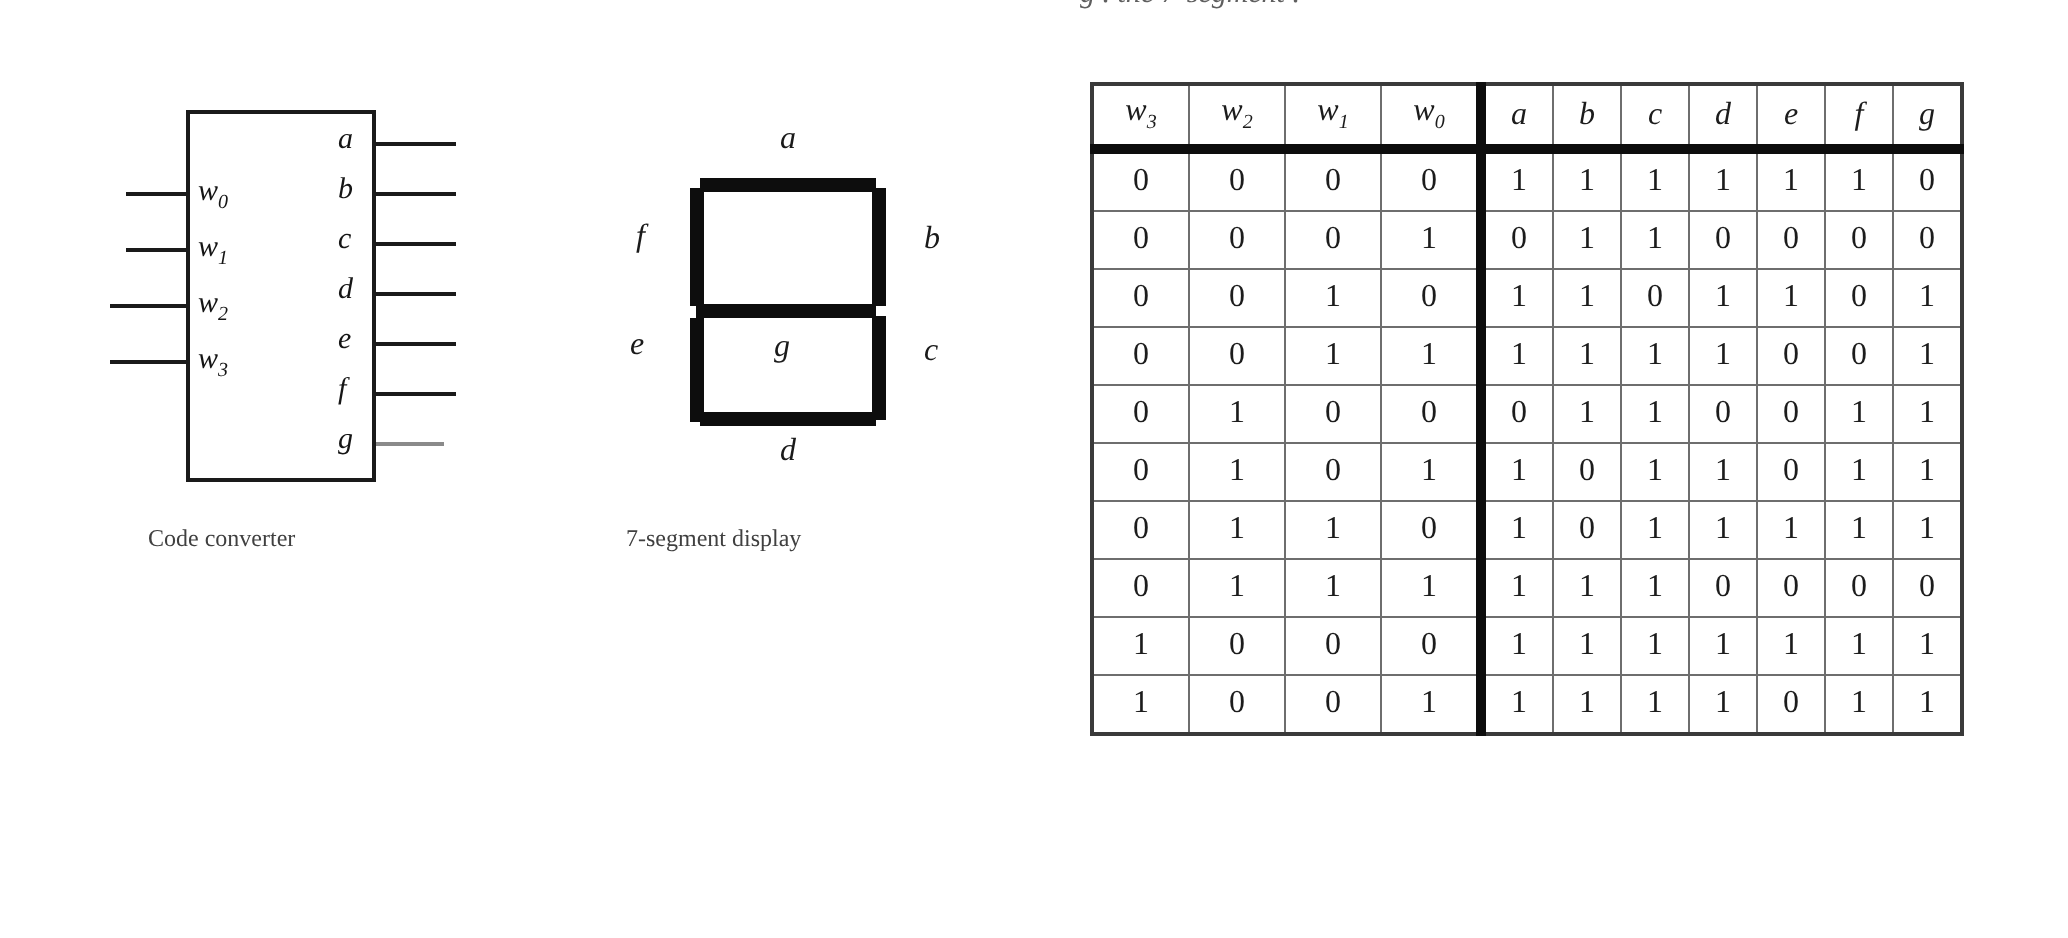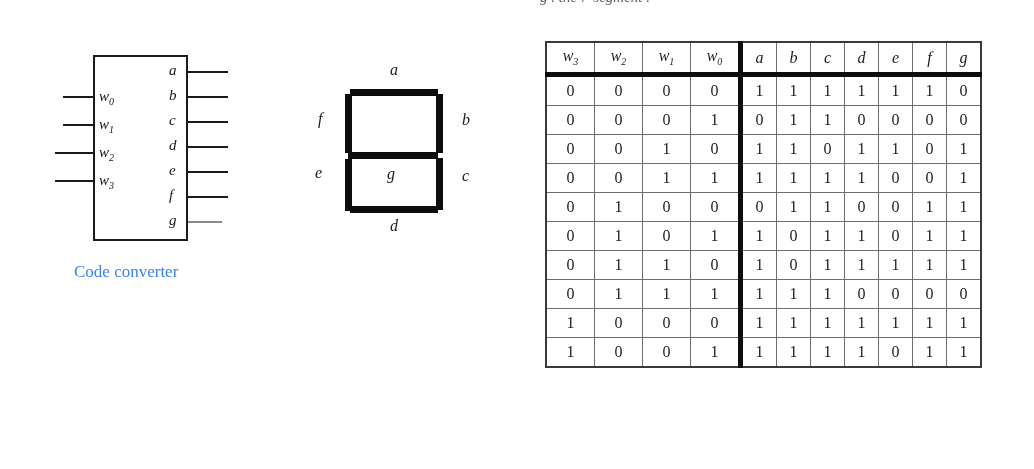--- a/index.html
+++ b/index.html
@@ -65,23 +65,23 @@
   }
   .pin-label sub {
     font-size: 10px;
     font-style: italic;
   }
   .in-label  { left: 99px; }
   .out-label { left: 169px; text-align: right; }
 
   .fig-caption {
     position: absolute;
-    font-size: 17px;
+    font-size: 12px;
     white-space: nowrap;
-    color: #3b82f6;
+    color: #404040;
   }
 
   
   #seven-segment {
     position: absolute;
     left: 290px;
     top: 0px;
     width: 250px;
     height: 300px;
   }
@@ -204,20 +204,21 @@
   <div class="seg seg-h" style="left:60px; top:206px; width:88px;"></div>
 
   <div class="seg-label" style="left:100px; top:62px;">a</div>
   <div class="seg-label" style="left:172px; top:112px;">b</div>
   <div class="seg-label" style="left:172px; top:168px;">c</div>
   <div class="seg-label" style="left:100px; top:218px;">d</div>
   <div class="seg-label" style="left:25px; top:165px;">e</div>
   <div class="seg-label" style="left:28px; top:111px;">f</div>
   <div class="seg-label" style="left:97px; top:166px;">g</div>
 
+  <div class="fig-caption" style="left:23px; top:262px;">7-segment display</div>
 </div>
 
 <div id="truth-table-wrap">
   <table class="truth">
     <thead>
       <tr>
         <th class="w-col"><span>w</span><sub>3</sub></th>
         <th class="w-col"><span>w</span><sub>2</sub></th>
         <th class="w-col"><span>w</span><sub>1</sub></th>
         <th class="w-col last-w"><span>w</span><sub>0</sub></th>

